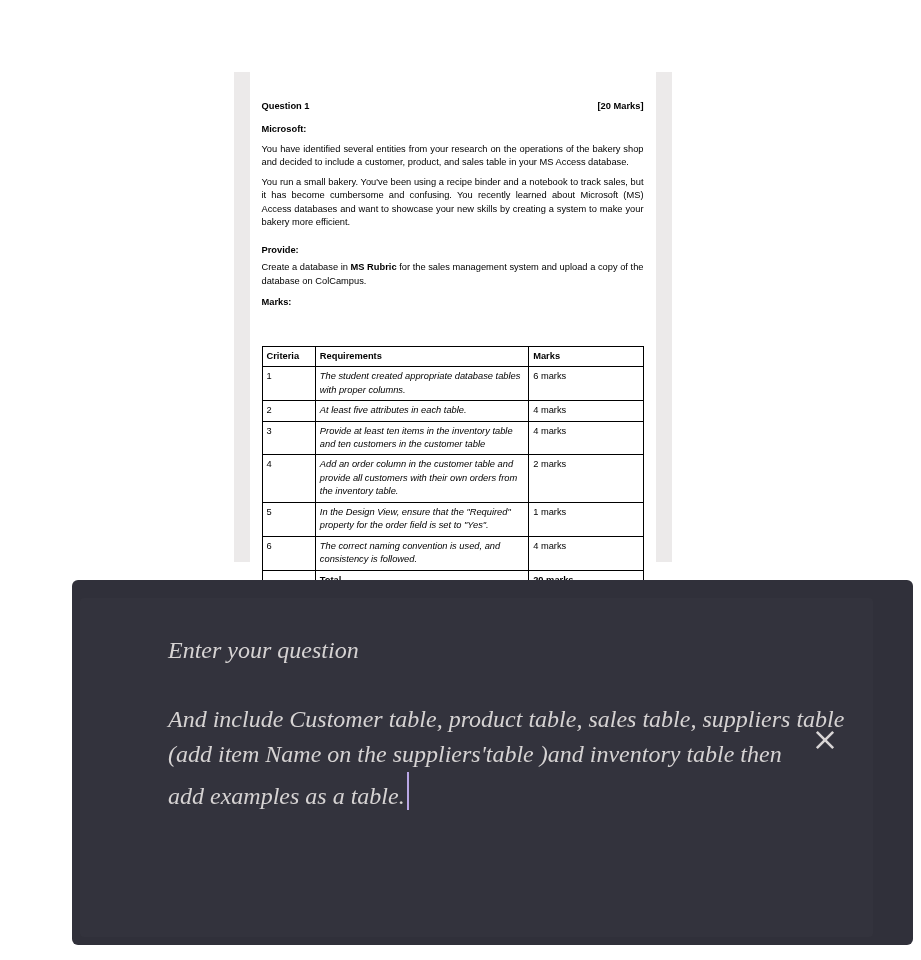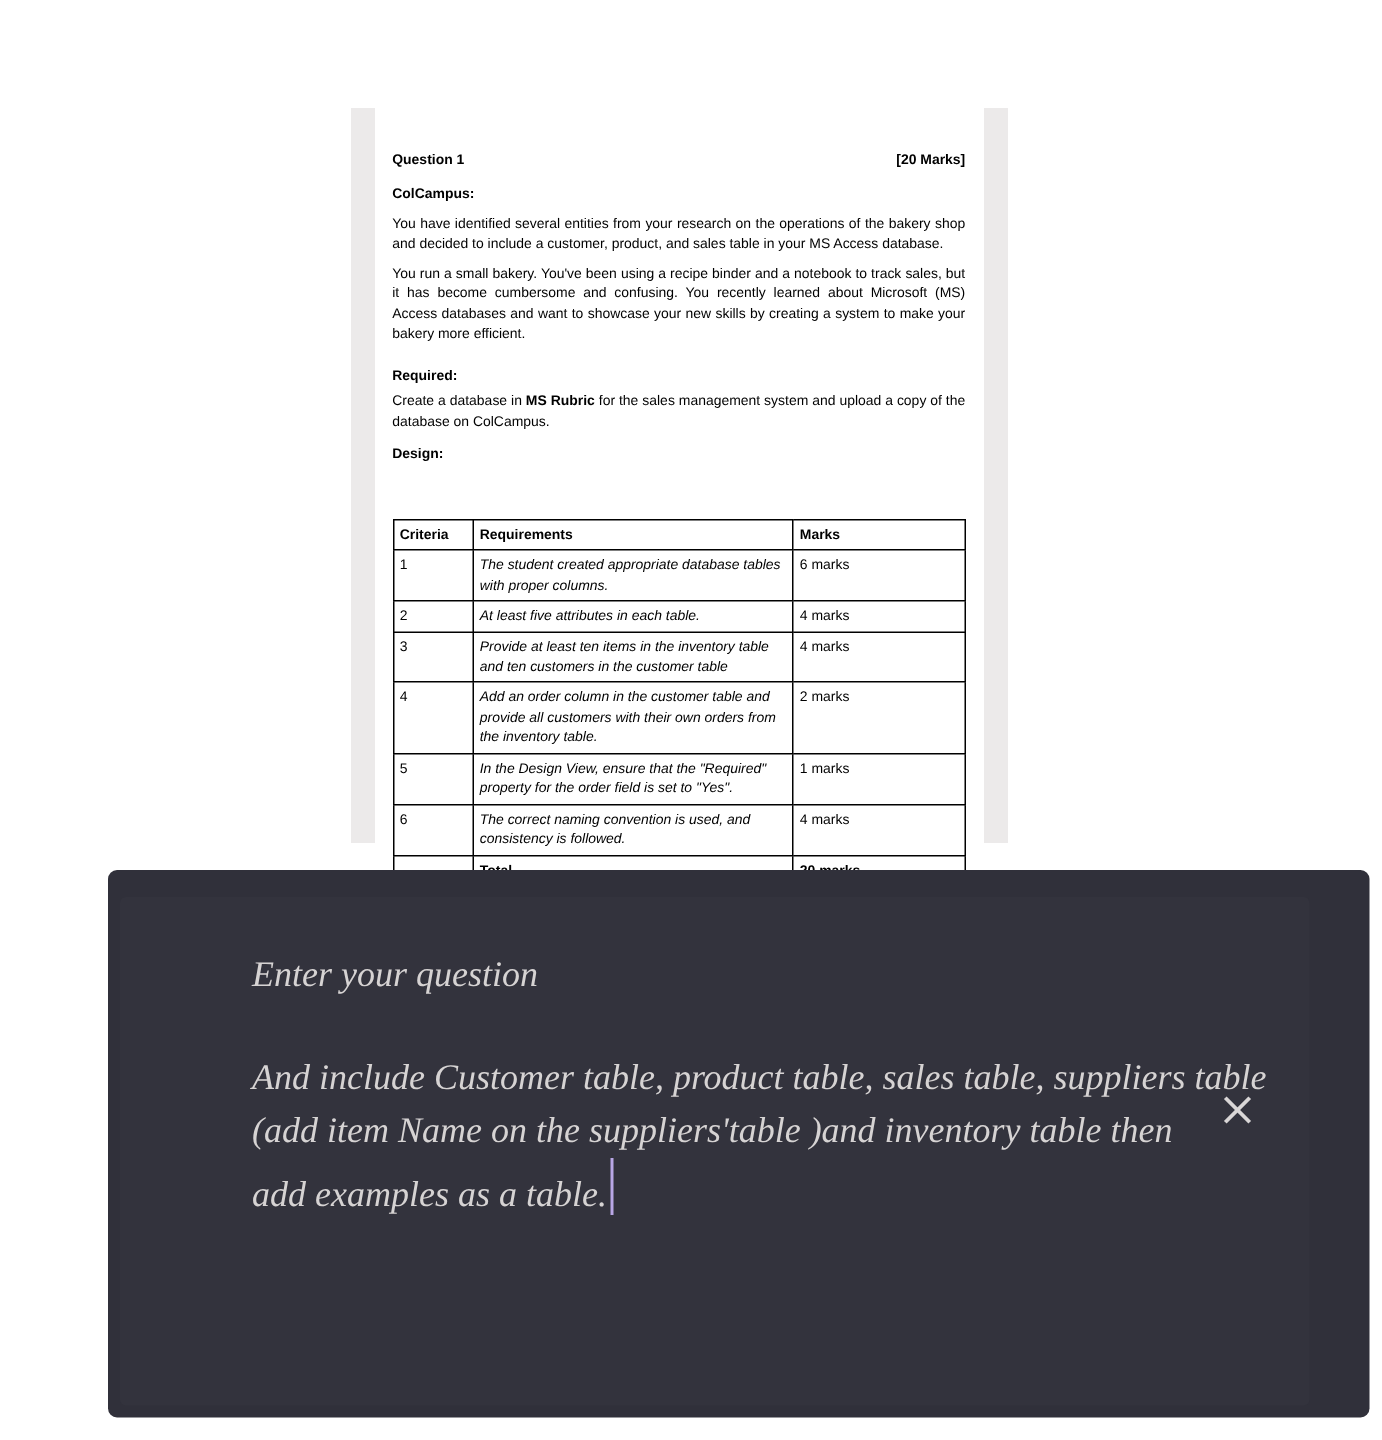--- a/index.html
+++ b/index.html
@@ -120,30 +120,30 @@
 <div class="doc-area">
   <div class="doc-strip">
     <div class="doc-side"></div>
     <div class="doc-page">
 
       <div class="doc-row1">
         <span>Question 1</span>
         <span>[20 Marks]</span>
       </div>
 
-      <div class="bg-heading">ColCampus:</div>
+      <div class="bg-heading">Microsoft:</div>
       <div class="para-just">You have identified several entities from your research on the operations of the bakery shop and decided to include a customer, product, and sales table in your MS Access database.</div>
       <div class="para-just">You run a small bakery. You've been using a recipe binder and a notebook to track sales, but it has become cumbersome and confusing. You recently learned about Microsoft (MS) Access databases and want to showcase your new skills by creating a system to make your bakery more efficient.</div>
 
-      <div class="req-heading">Required:</div>
+      <div class="req-heading">Provide:</div>
       <div class="para-just">
         <span>Create a database in </span><b>MS Rubric</b><span> for the sales management system and upload a copy of the database on ColCampus.</span>
       </div>
 
-      <div class="rubric-heading">Design:</div>
+      <div class="rubric-heading">Marks:</div>
 
       <table class="rubric">
         <tbody>
             <tr>
           <th class="col-crit">Criteria</th>
           <th>Requirements</th>
           <th class="col-marks">Marks</th>
         </tr>
         <tr>
           <td class="col-crit">1</td>

